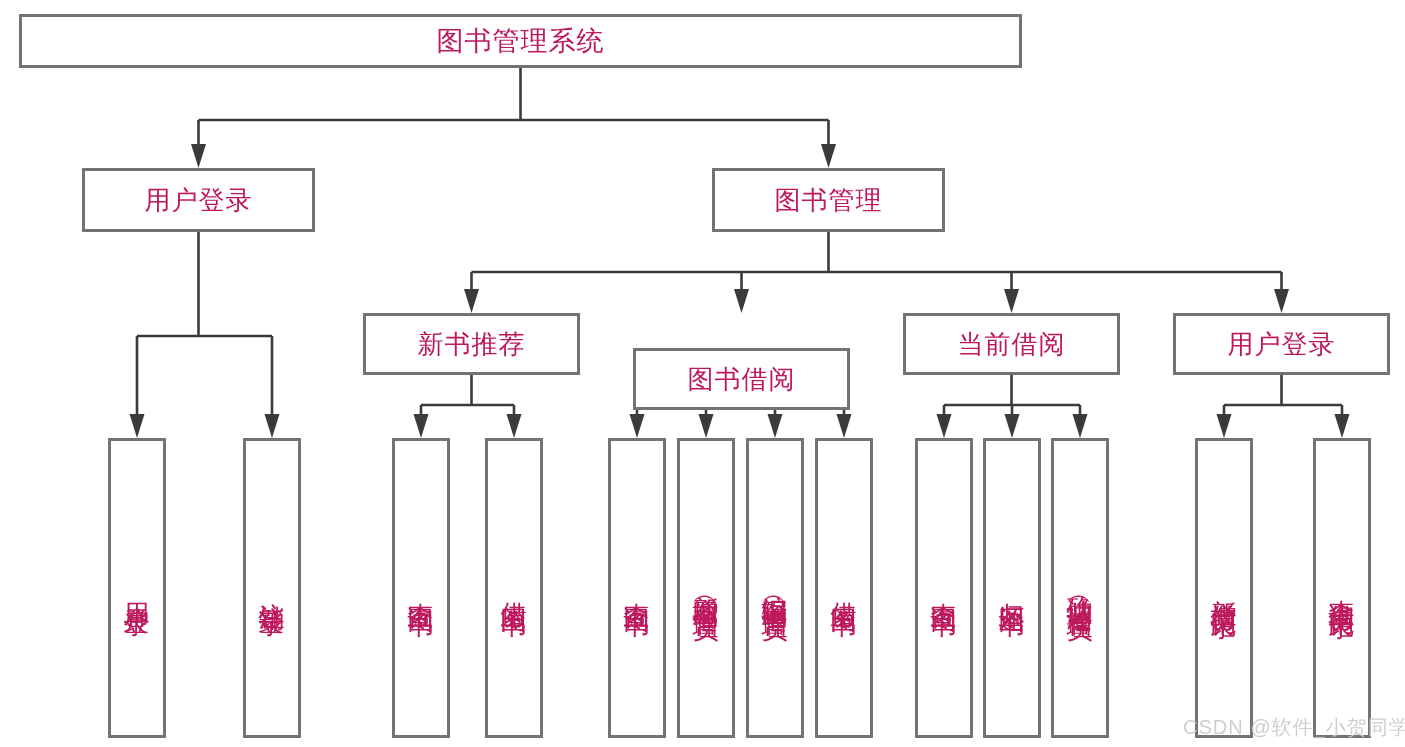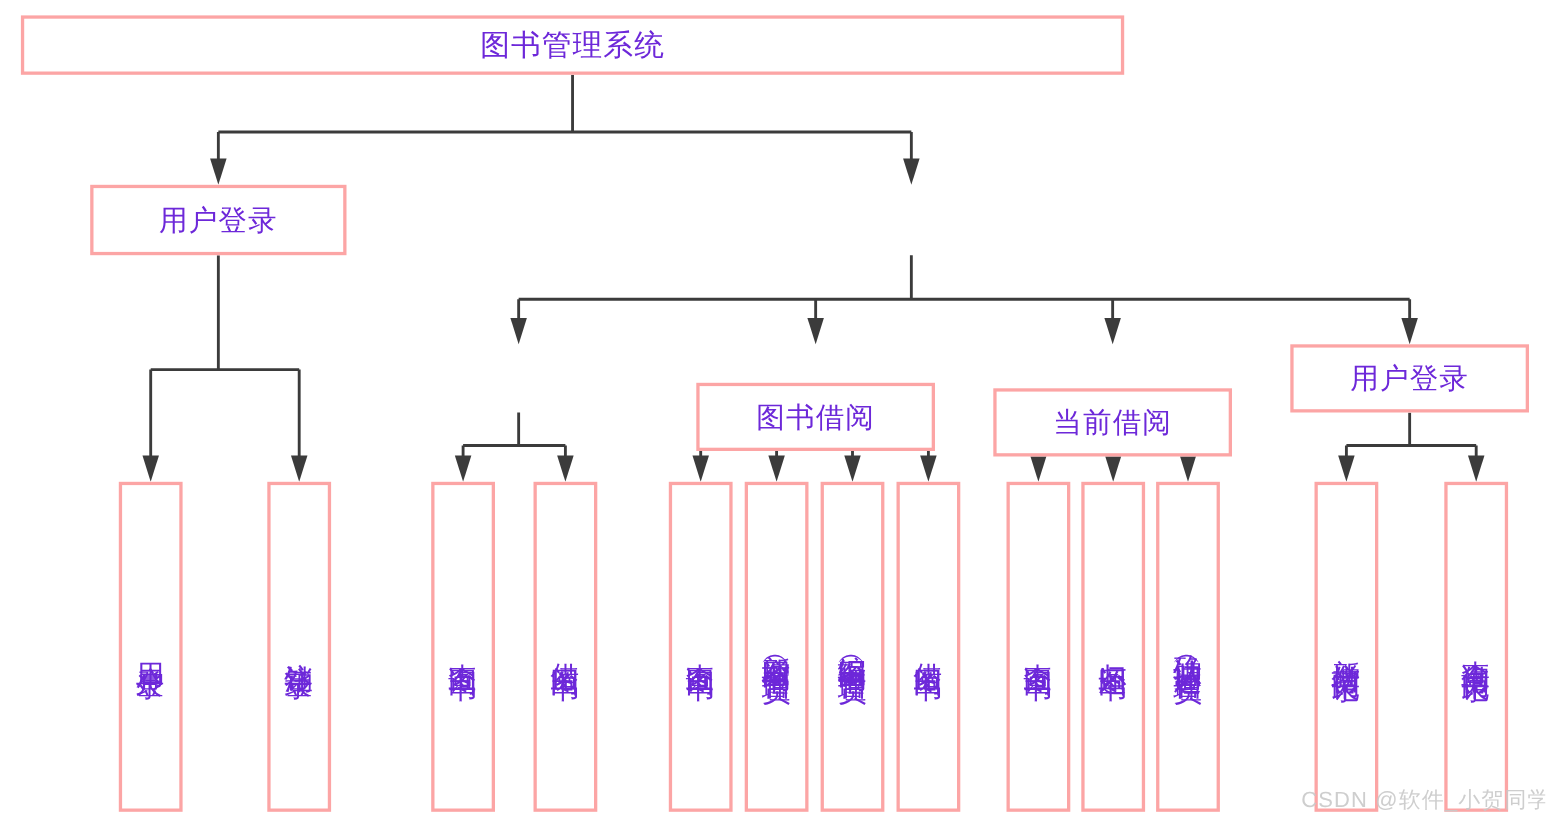--- a/index.html
+++ b/index.html
@@ -7,26 +7,26 @@
     position:relative;
     width:1405px;height:747px;
     background:#ffffff;
     font-family:"Liberation Sans","DejaVu Sans",sans-serif;
     overflow:hidden;
   }
   #connectors{position:absolute;left:0;top:0;width:1405px;height:747px;}
   .box{
     position:absolute;
     box-sizing:border-box;
-    border:3px solid #fca5a5;
+    border:3px solid #737373;
     background:#ffffff;
     display:flex;
     align-items:center;
     justify-content:center;
-    color:#6d28d9;
+    color:#be185d;
     font-size:26px;
     letter-spacing:1px;
     line-height:1;
   }
   .root{left:19px;top:14px;width:1003px;height:54px;font-size:27px;}
   .l2{top:168px;width:233px;height:64px;}
   .l3{top:313px;width:217px;height:62px;}
   .leaf{top:438px;width:58px;height:300px;}
   .leaf .vtext{
     writing-mode:vertical-rl;
@@ -87,23 +87,25 @@
       <polygon points="1004.5,414 1019.5,414 1012,438"></polygon>
       <polygon points="1072.5,414 1087.5,414 1080,438"></polygon>
       <polygon points="1216.5,414 1231.5,414 1224,438"></polygon>
       <polygon points="1334.5,414 1349.5,414 1342,438"></polygon>
     </g>
   </svg>
 
   <div class="box root">图书管理系统</div>
 
   <div class="box l2" style="left:82px;">用户登录</div>
+  <div class="box l2" style="left:712px;">图书管理</div>
 
+  <div class="box l3" style="left:363px;">新书推荐</div>
   <div class="box l3" style="left:633px;margin-top:35px;">图书借阅</div>
-  <div class="box l3" style="left:903px;margin-top:40px;">当前借阅</div>
+  <div class="box l3" style="left:903px;">当前借阅</div>
   <div class="box l3" style="left:1173px;">用户登录</div>
 
   <div class="box leaf" style="left:108px;">
     <span class="vtext">用户登录</span>
   </div>
   <div class="box leaf" style="left:243px;">
     <span class="vtext">注销登录</span>
   </div>
 
   <div class="box leaf" style="left:392px;">

